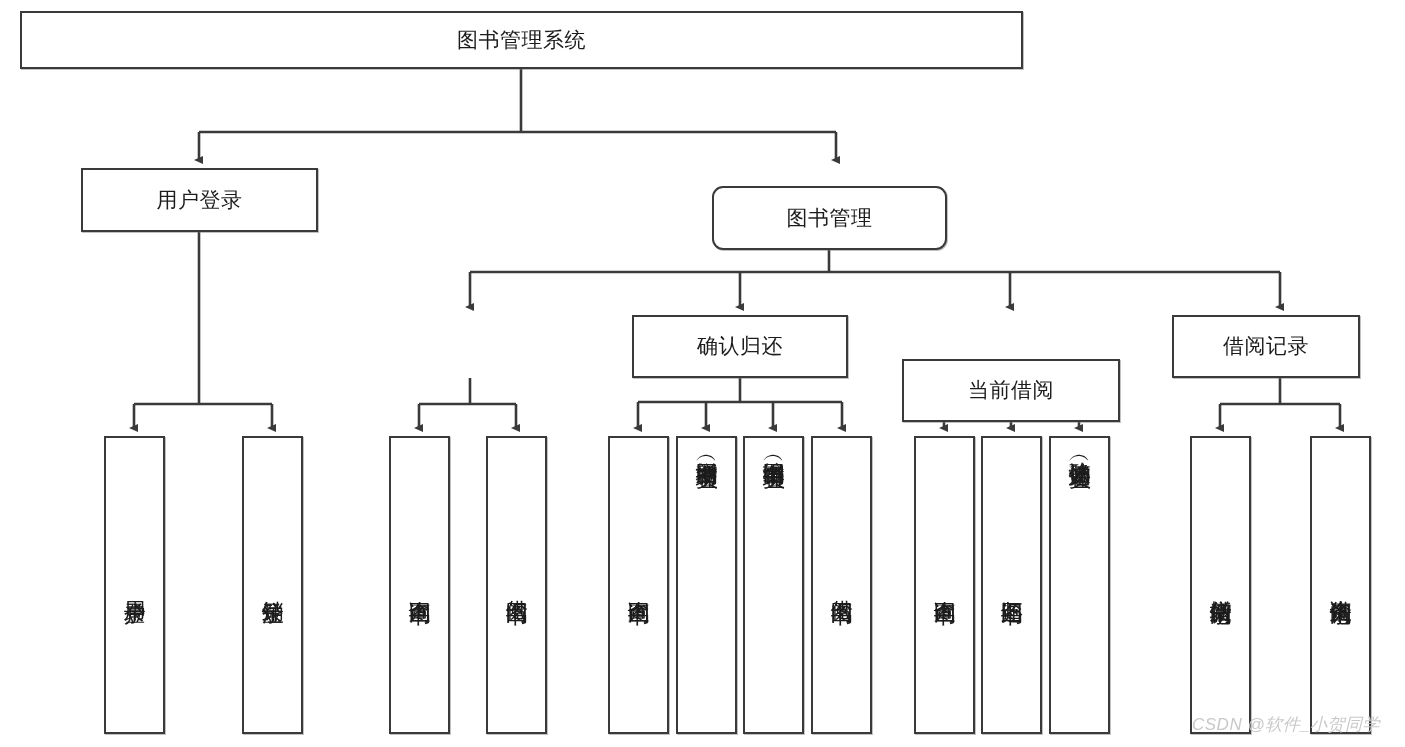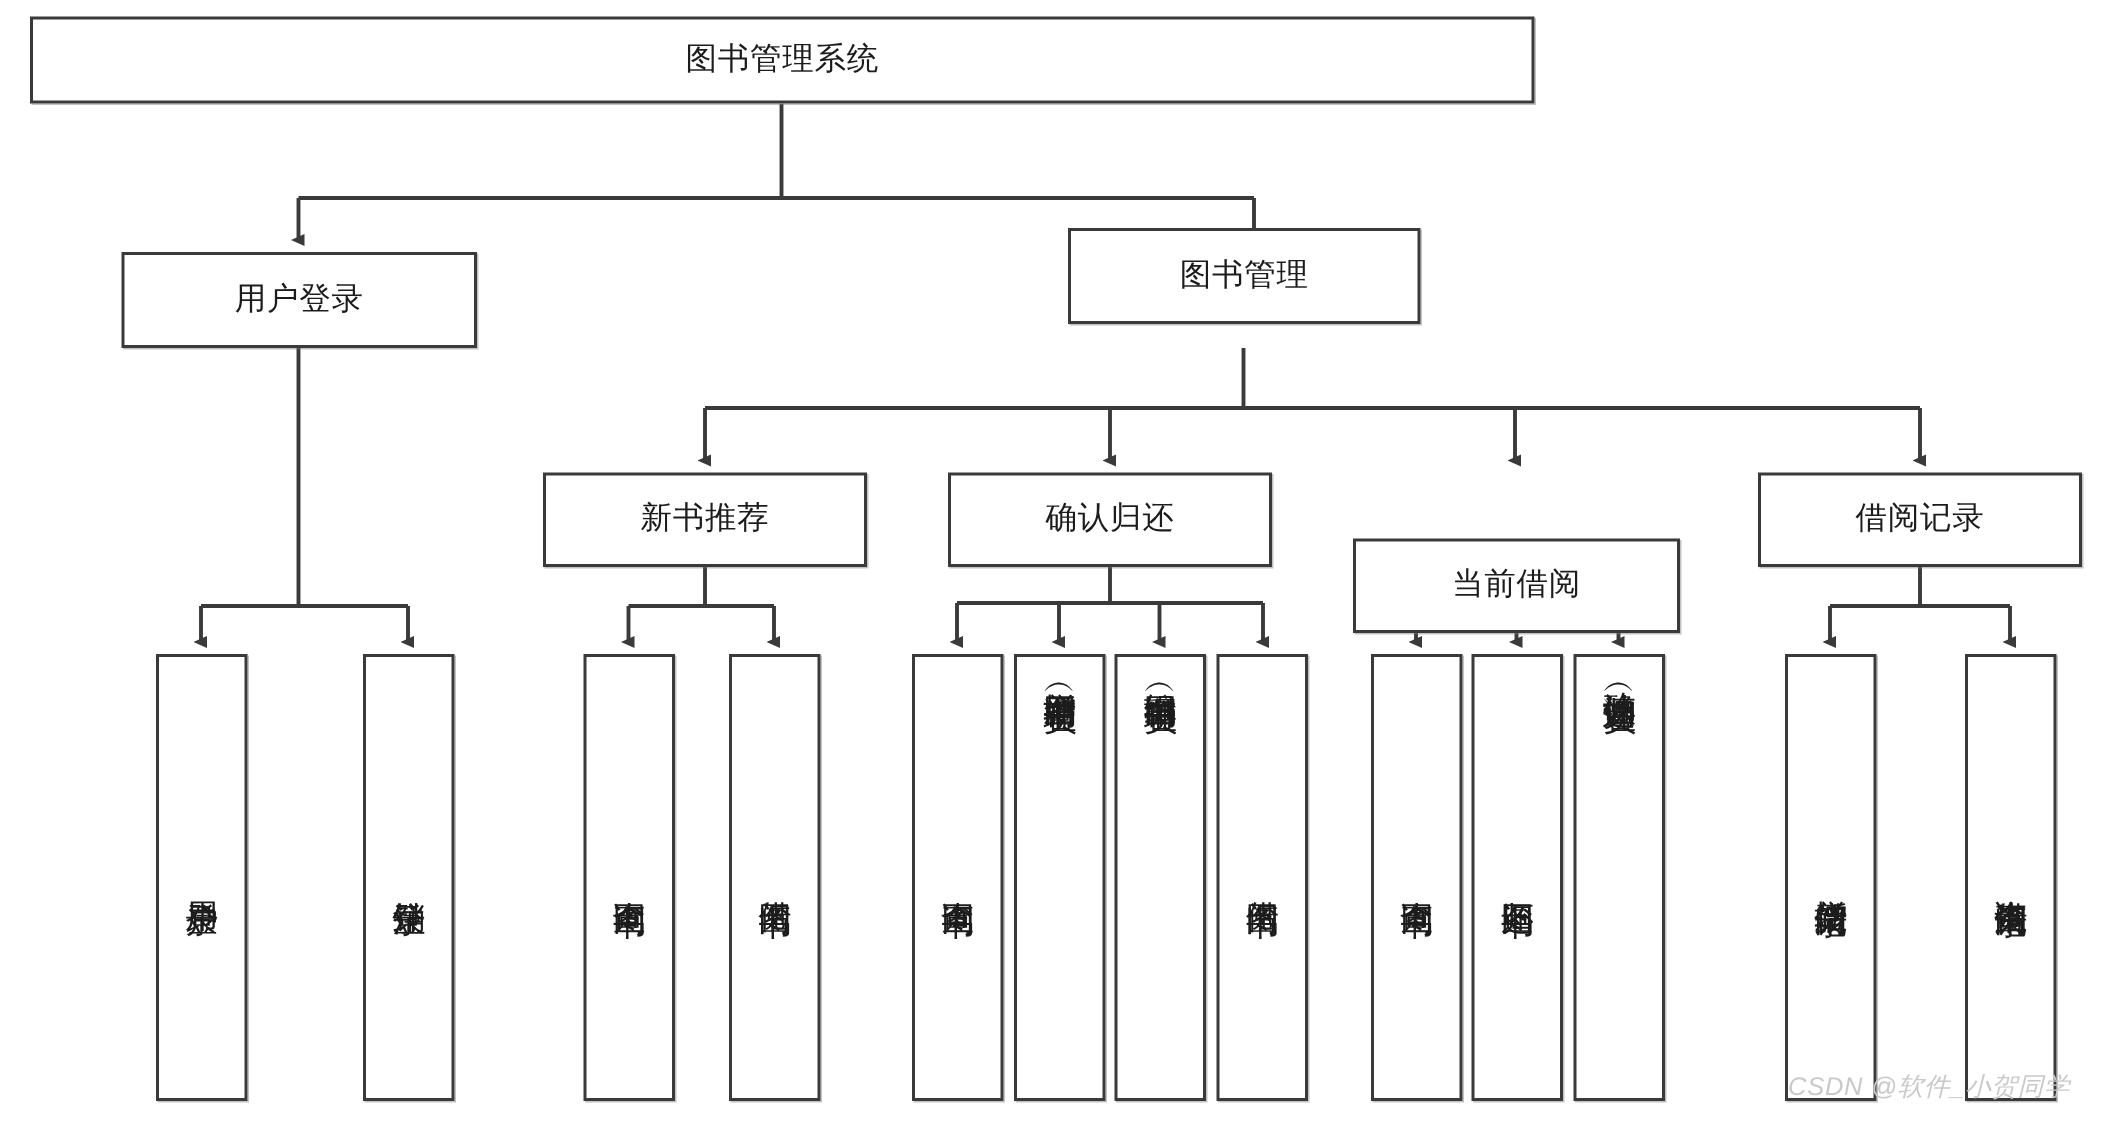--- a/index.html
+++ b/index.html
@@ -127,34 +127,31 @@
     </g>
   </svg>
 
   <div class="node h" style="left:20px; top:11px; width:1003px; height:58px;">
     <span class="lbl">图书管理系统</span>
   </div>
 
   <div class="node h" style="left:81px; top:168px; width:237px; height:64px;">
     <span class="lbl">用户登录</span>
   </div>
-  <div class="node h" style="left:712px; top:152px; width:235px; height:64px;">
+  <div class="node h" style="left:712px; top:186px; width:235px; height:64px;border-radius:11px;">
     <span class="lbl">图书管理</span>
   </div>
 
-  <div class="node h" style="left:362px; top:315px; width:216px; height:63px;">
-    <span class="lbl">新书推荐</span>
-  </div>
   <div class="node h" style="left:632px; top:315px; width:216px; height:63px;">
     <span class="lbl">确认归还</span>
   </div>
   <div class="node h" style="left:902px; top:315px; width:218px; height:63px;margin-top:44px;">
     <span class="lbl">当前借阅</span>
   </div>
-  <div class="node h" style="left:1172px; top:315px; width:216px; height:63px;">
+  <div class="node h" style="left:1172px; top:315px; width:188px; height:63px;">
     <span class="lbl">借阅记录</span>
   </div>
 
   <div class="node v mid" style="left:104px; top:436px; width:61px; height:298px;">
     <span class="lbl">用户登录</span>
   </div>
   <div class="node v mid" style="left:242px; top:436px; width:61px; height:298px;">
     <span class="lbl">注销登录</span>
   </div>
 

